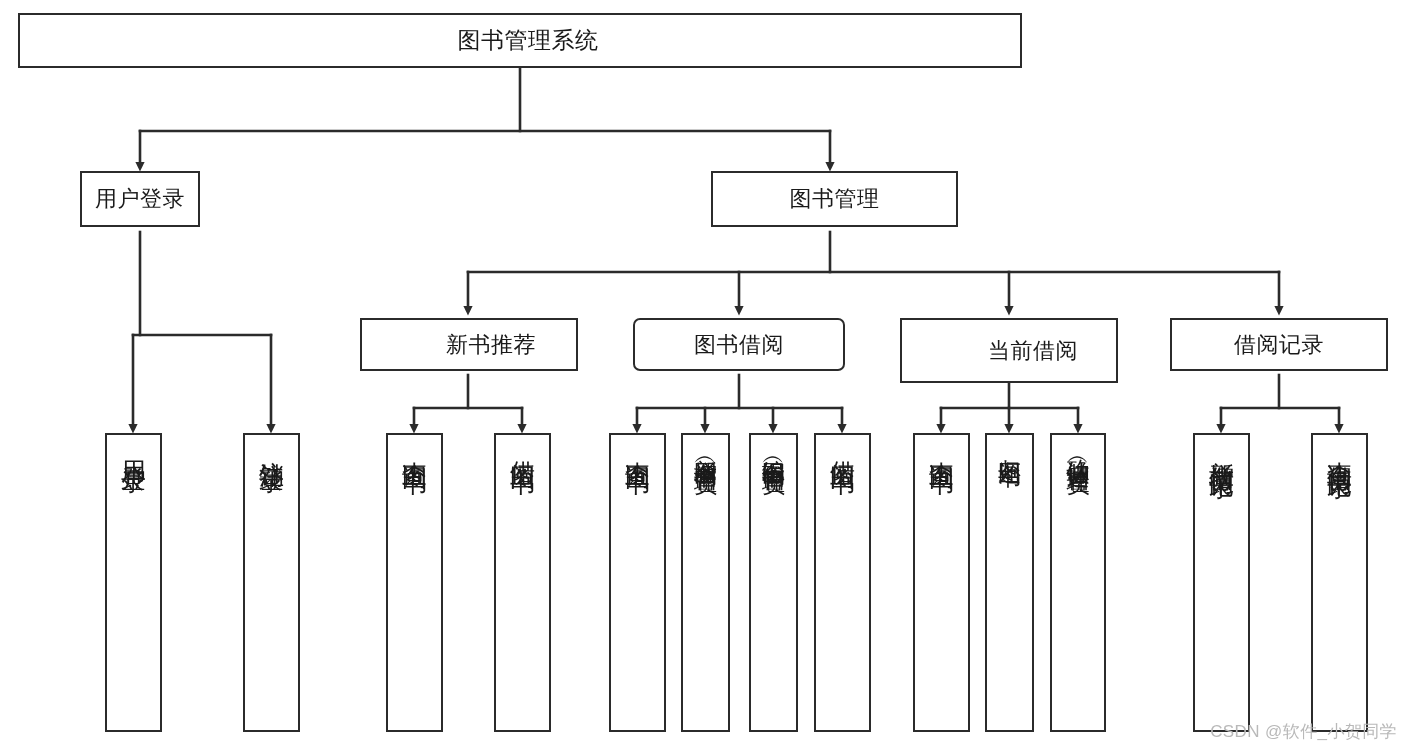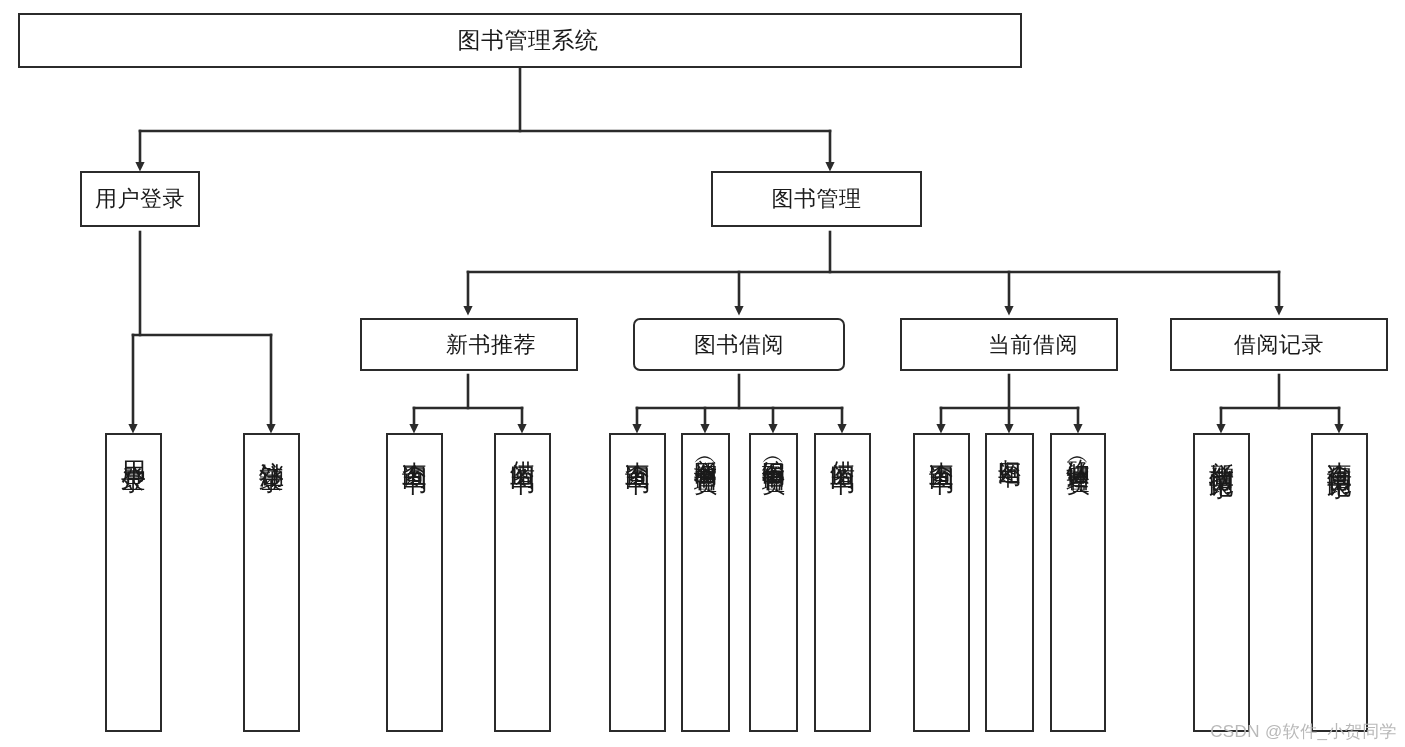--- a/index.html
+++ b/index.html
@@ -130,31 +130,31 @@
     </g>
   </svg>
 
   <div class="node h" id="n-root" style="left:18px; top:13px; width:1004px; height:55px;padding-left:16px;">
     <span class="lbl">图书管理系统</span>
   </div>
 
   <div class="node h" style="left:80px; top:171px; width:120px; height:56px;">
     <span class="lbl">用户登录</span>
   </div>
-  <div class="node h" style="left:711px; top:171px; width:211px; height:56px;">
+  <div class="node h" style="left:711px; top:171px; width:247px; height:56px;">
     <span class="lbl">图书管理</span>
   </div>
 
   <div class="node h" style="left:360px; top:318px; width:218px; height:53px;padding-left:44px;">
     <span class="lbl">新书推荐</span>
   </div>
   <div class="node h" style="left:633px; top:318px; width:212px; height:53px;border-radius:7px;">
     <span class="lbl">图书借阅</span>
   </div>
-  <div class="node h" style="left:900px; top:318px; width:218px; height:53px;padding-left:48px;">
+  <div class="node h" style="left:900px; top:318px; width:218px; height:65px;padding-left:48px;">
     <span class="lbl">当前借阅</span>
   </div>
   <div class="node h" style="left:1170px; top:318px; width:218px; height:53px;">
     <span class="lbl">借阅记录</span>
   </div>
 
   <div class="node v" style="left:105px; top:433px; width:57px; height:299px;">
     <span class="lbl">用户登录</span>
   </div>
   <div class="node v" style="left:243px; top:433px; width:57px; height:299px;">

